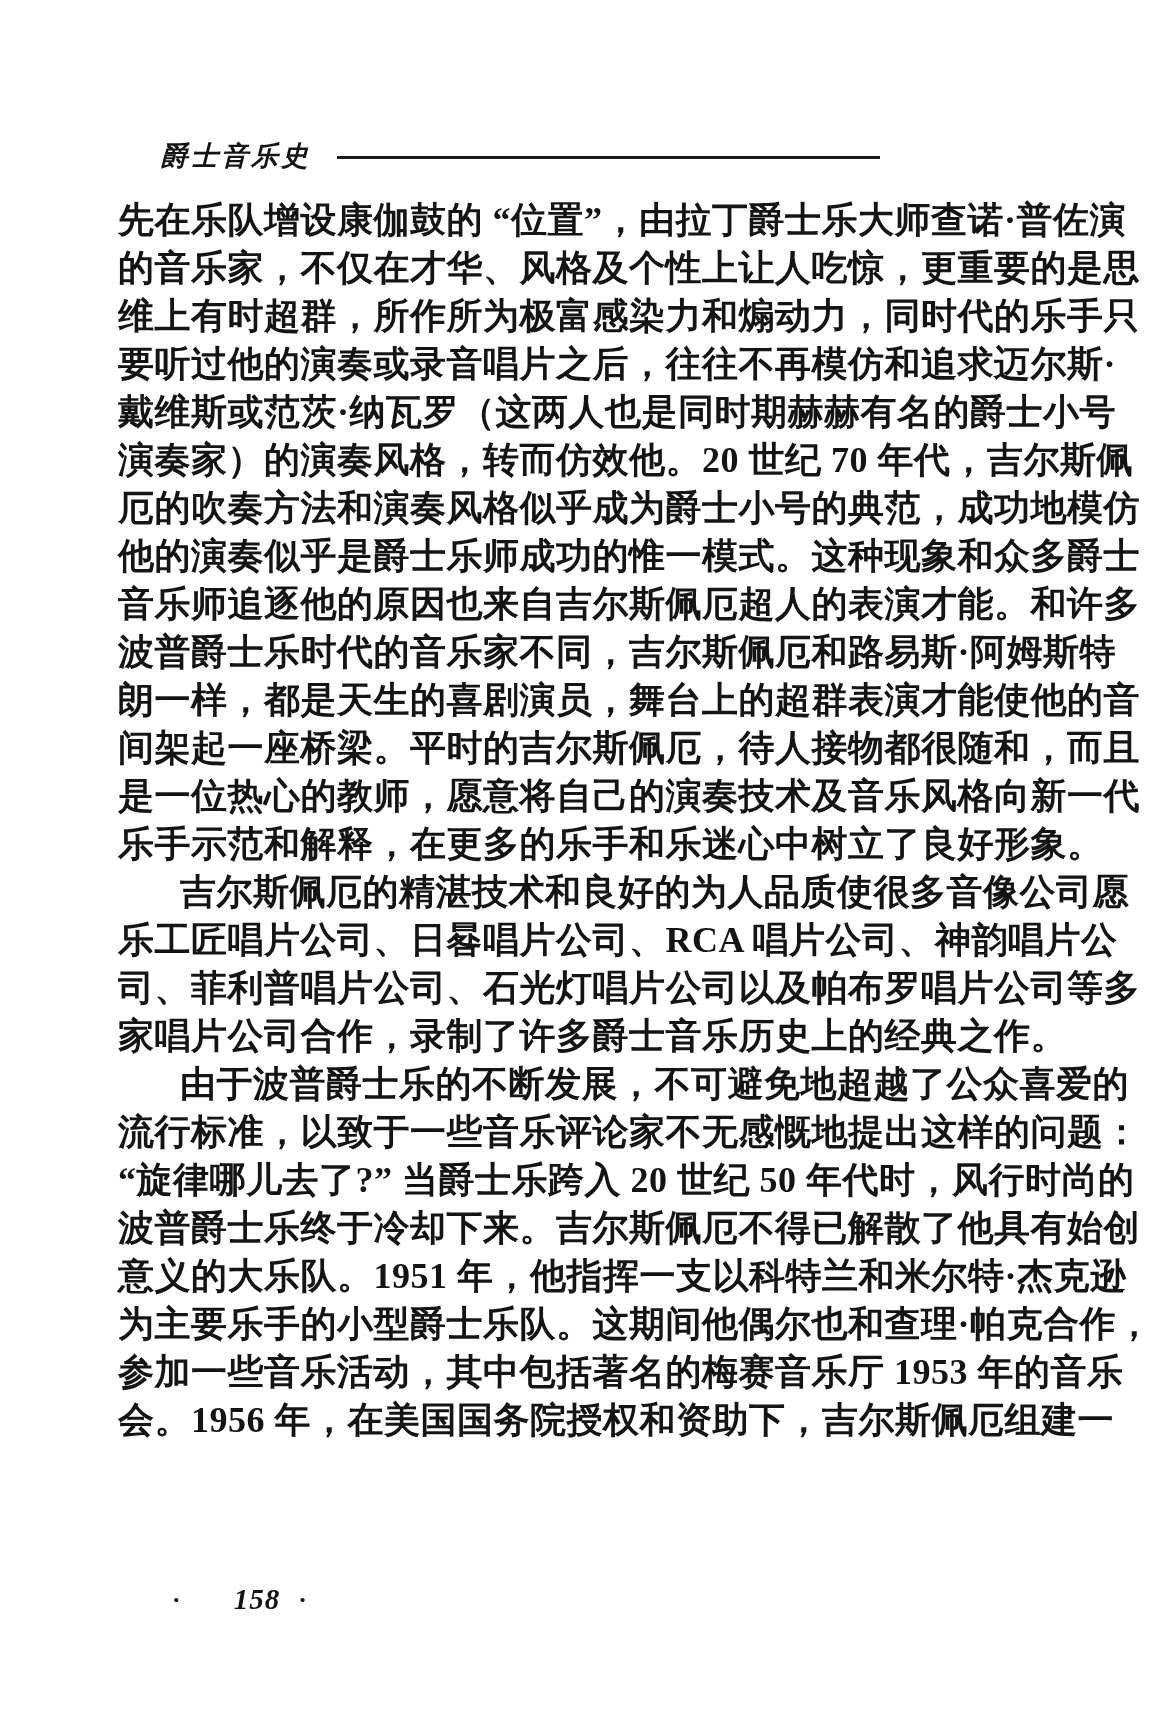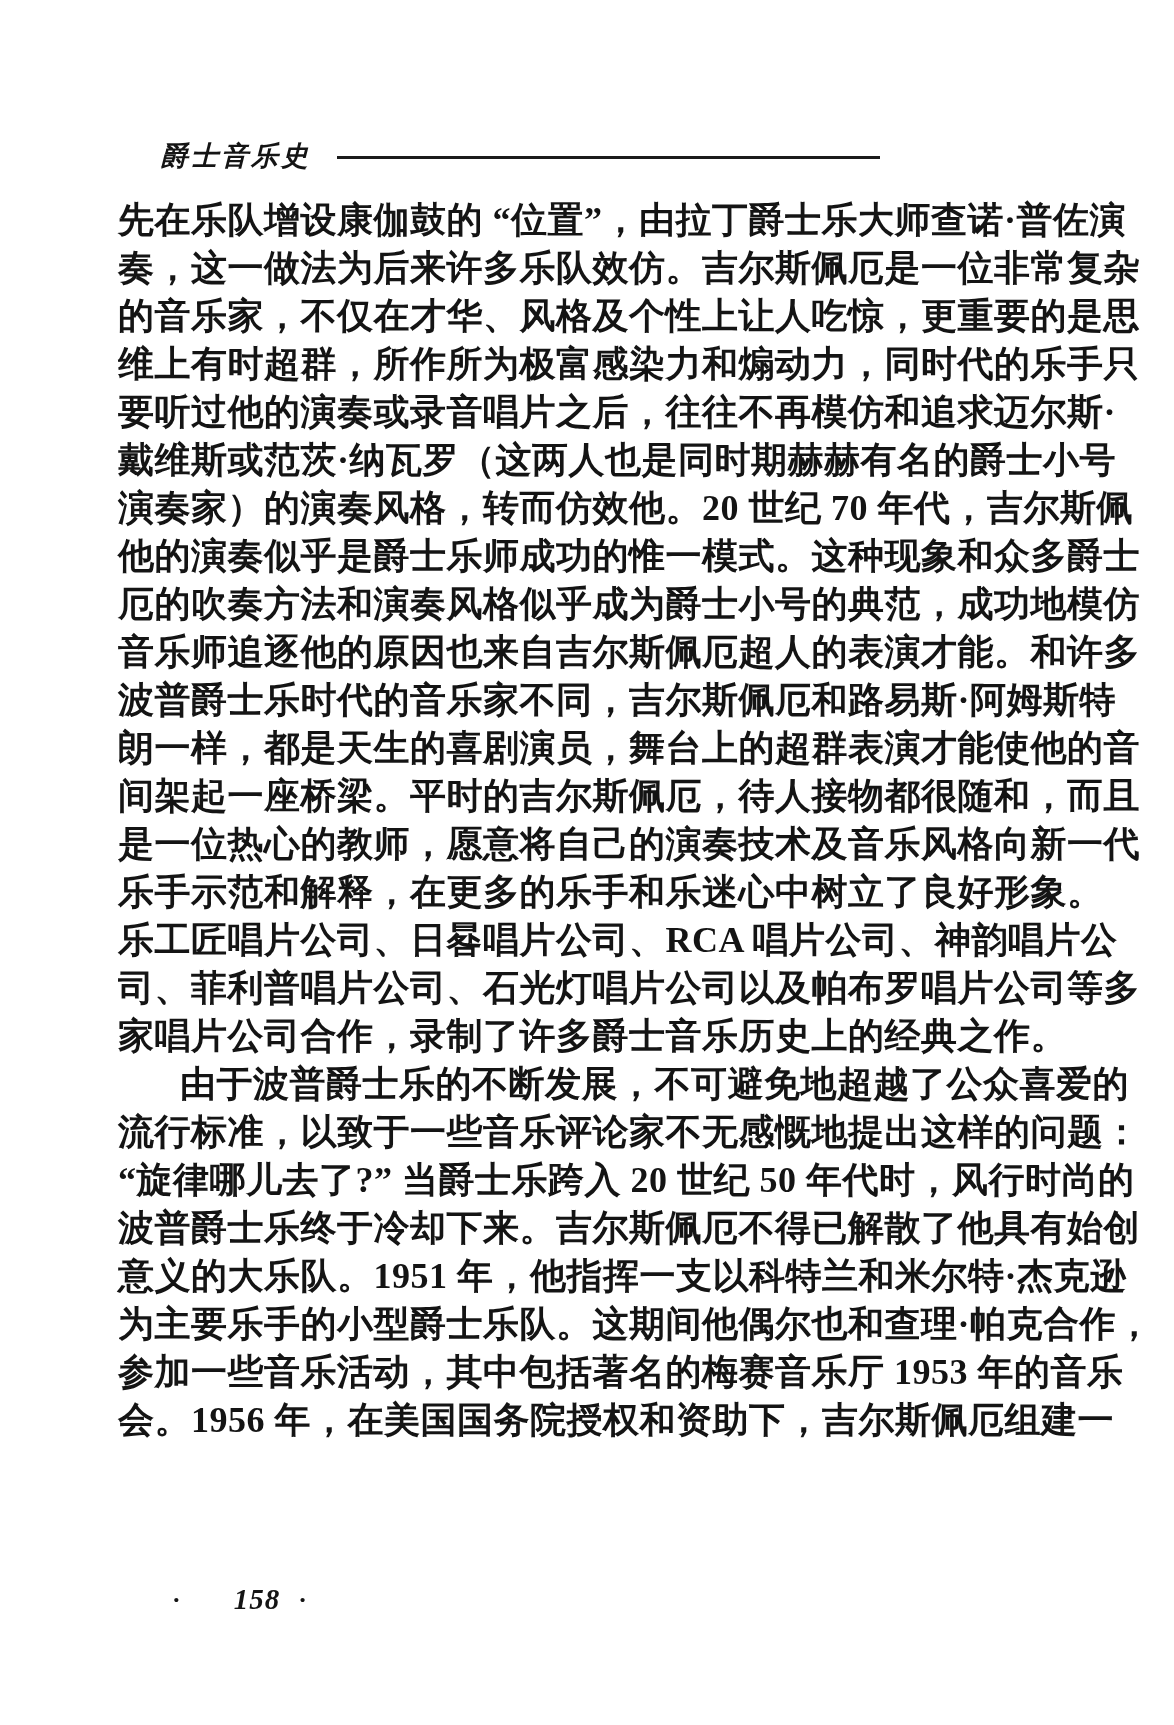--- a/index.html
+++ b/index.html
@@ -87,34 +87,34 @@
 
 <div class="page">
 
   <div class="running-header">
     <span class="title">爵士音乐史</span>
     <span class="rule"></span>
   </div>
 
   <div class="body-text">
       <div class="line">先在乐队增设康伽鼓的 “位置”，由拉丁爵士乐大师查诺·普佐演</div>
-      <div class="line">奏，这一做法为后来许多乐队效仿。吉尔斯佩厄是一位非常复杂</div>
       <div class="line">的音乐家，不仅在才华、风格及个性上让人吃惊，更重要的是思</div>
       <div class="line">维上有时超群，所作所为极富感染力和煽动力，同时代的乐手只</div>
       <div class="line">要听过他的演奏或录音唱片之后，往往不再模仿和追求迈尔斯·</div>
       <div class="line">戴维斯或范茨·纳瓦罗（这两人也是同时期赫赫有名的爵士小号</div>
       <div class="line">演奏家）的演奏风格，转而仿效他。20 世纪 70 年代，吉尔斯佩</div>
+      <div class="line">厄的吹奏方法和演奏风格似乎成为爵士小号的典范，成功地模仿</div>
       <div class="line">他的演奏似乎是爵士乐师成功的惟一模式。这种现象和众多爵士</div>
-      <div class="line">厄的吹奏方法和演奏风格似乎成为爵士小号的典范，成功地模仿</div>
       <div class="line">音乐师追逐他的原因也来自吉尔斯佩厄超人的表演才能。和许多</div>
       <div class="line">波普爵士乐时代的音乐家不同，吉尔斯佩厄和路易斯·阿姆斯特</div>
       <div class="line">朗一样，都是天生的喜剧演员，舞台上的超群表演才能使他的音</div>
       <div class="line">间架起一座桥梁。平时的吉尔斯佩厄，待人接物都很随和，而且</div>
       <div class="line">是一位热心的教师，愿意将自己的演奏技术及音乐风格向新一代</div>
       <div class="line no-fill">乐手示范和解释，在更多的乐手和乐迷心中树立了良好形象。</div>
+      <div class="line indent">吉尔斯佩厄的精湛技术和良好的为人品质使很多音像公司愿</div>
       <div class="line">乐工匠唱片公司、日晷唱片公司、RCA 唱片公司、神韵唱片公</div>
       <div class="line">司、菲利普唱片公司、石光灯唱片公司以及帕布罗唱片公司等多</div>
       <div class="line no-fill">家唱片公司合作，录制了许多爵士音乐历史上的经典之作。</div>
       <div class="line indent">由于波普爵士乐的不断发展，不可避免地超越了公众喜爱的</div>
       <div class="line">流行标准，以致于一些音乐评论家不无感慨地提出这样的问题：</div>
       <div class="line">“旋律哪儿去了?” 当爵士乐跨入 20 世纪 50 年代时，风行时尚的</div>
       <div class="line">波普爵士乐终于冷却下来。吉尔斯佩厄不得已解散了他具有始创</div>
       <div class="line">意义的大乐队。1951 年，他指挥一支以科特兰和米尔特·杰克逊</div>
       <div class="line">为主要乐手的小型爵士乐队。这期间他偶尔也和查理·帕克合作，</div>
       <div class="line">参加一些音乐活动，其中包括著名的梅赛音乐厅 1953 年的音乐</div>

